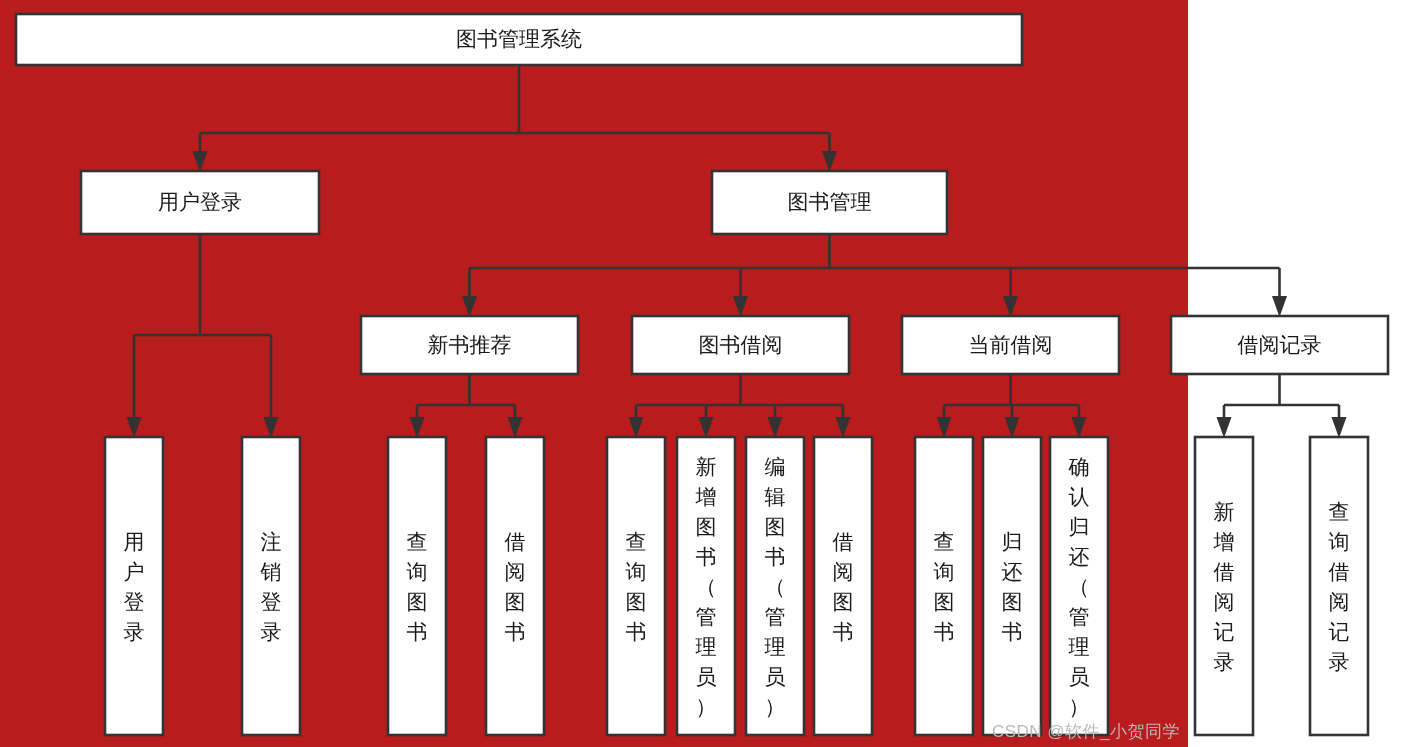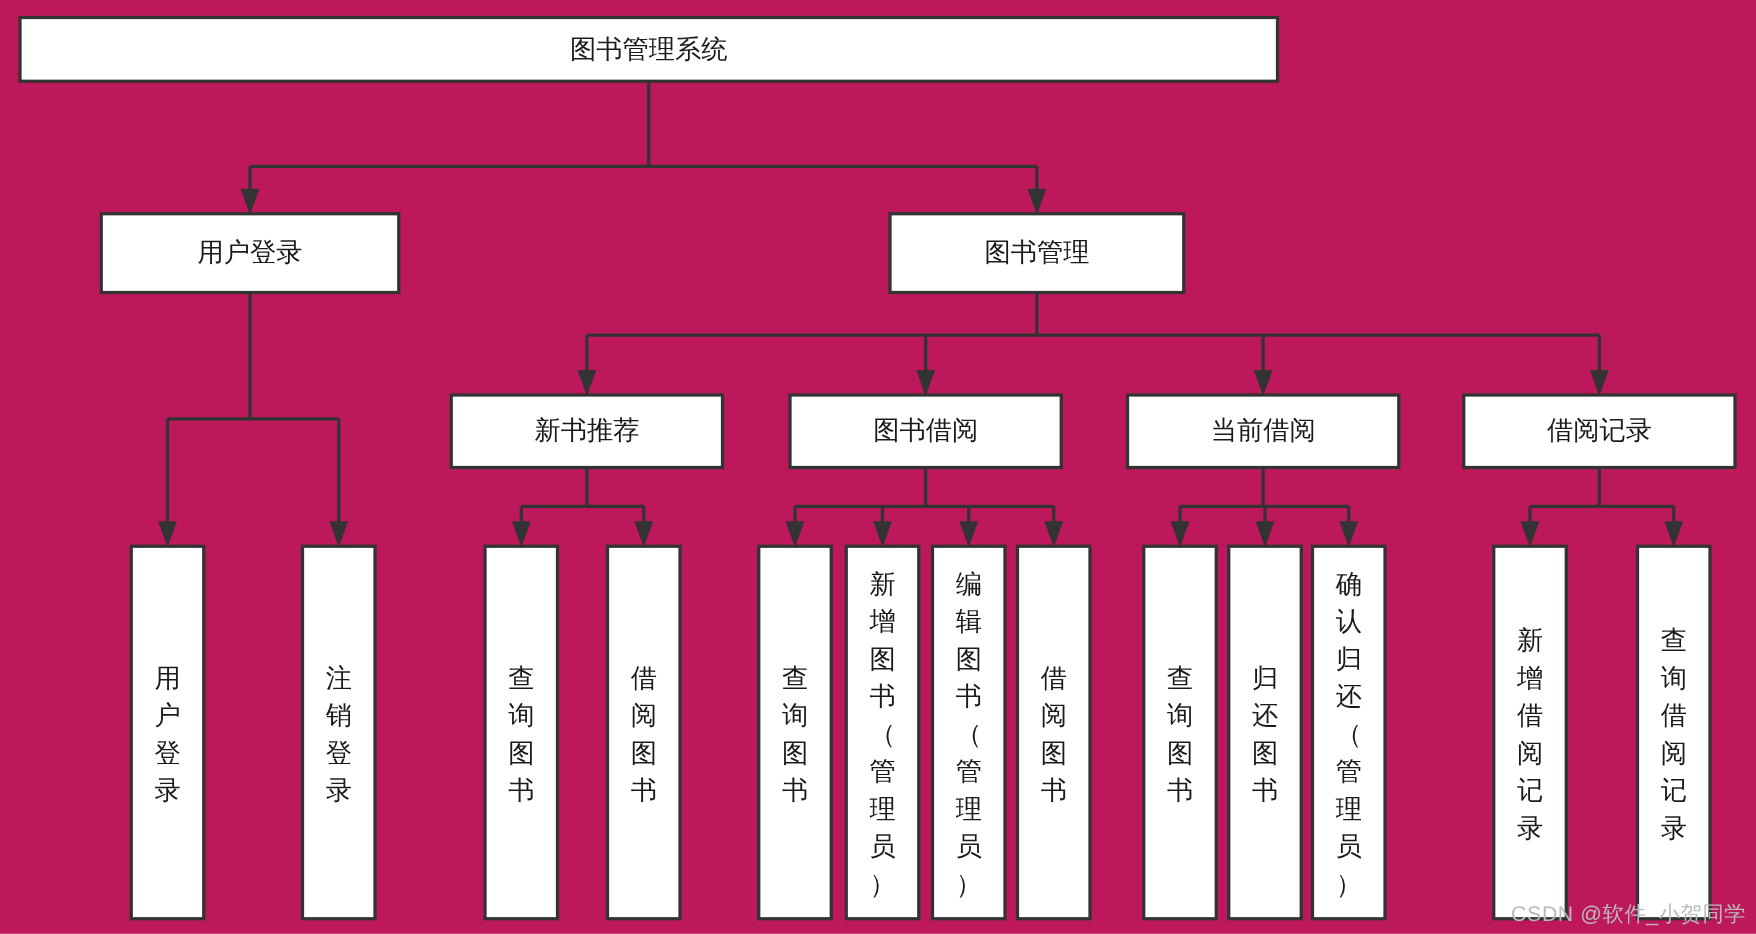--- a/index.html
+++ b/index.html
@@ -9,23 +9,23 @@
     background: #ffffff;
   }
   body {
     width: 1405px;
     height: 747px;
     font-family: "Liberation Sans", "DejaVu Sans", sans-serif;
     overflow: hidden;
   }
   #diagram-root {
     position: relative;
-    width: 1405px;
+    width: 1188px;
     height: 747px;
-    background: #be185d;
+    background: #b91c1c;
   }
   svg.diagram-canvas {
     position: absolute;
     left: 0;
     top: 0;
     width: 1405px;
     height: 747px;
     display: block;
   }
   .node-box {

